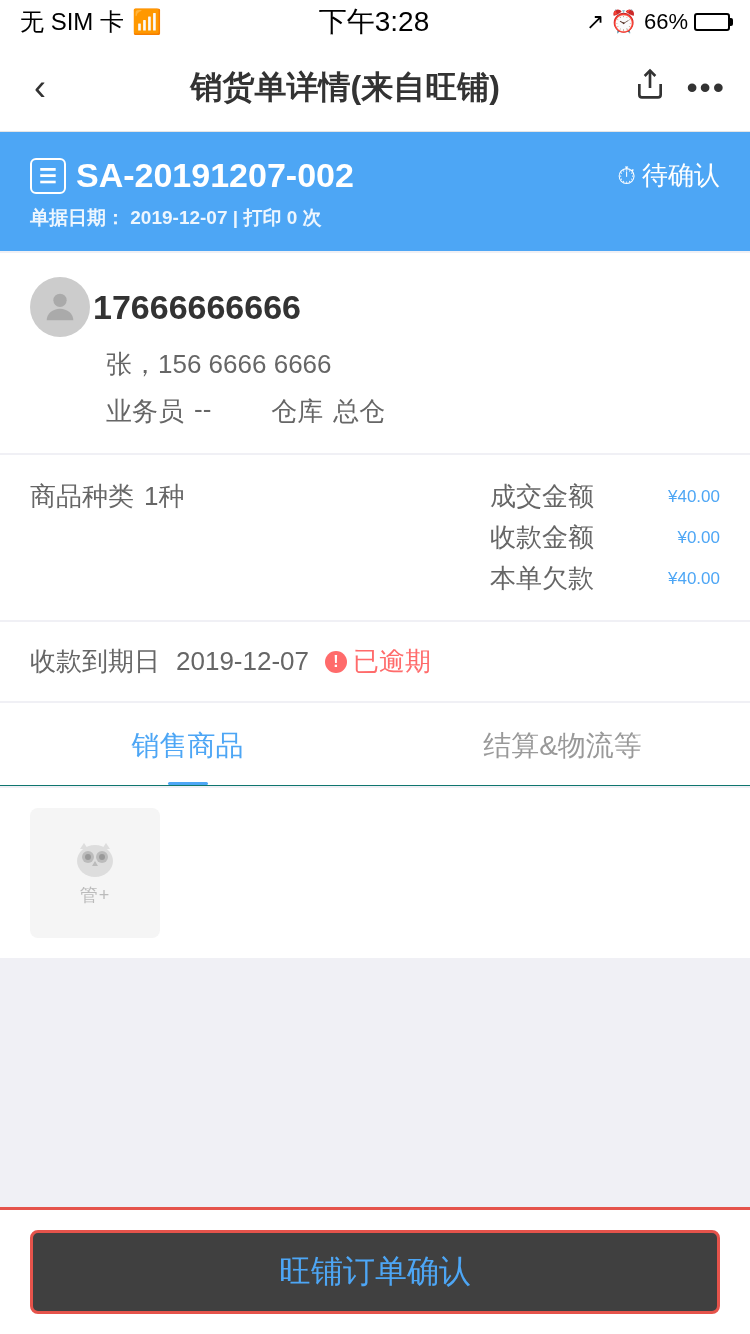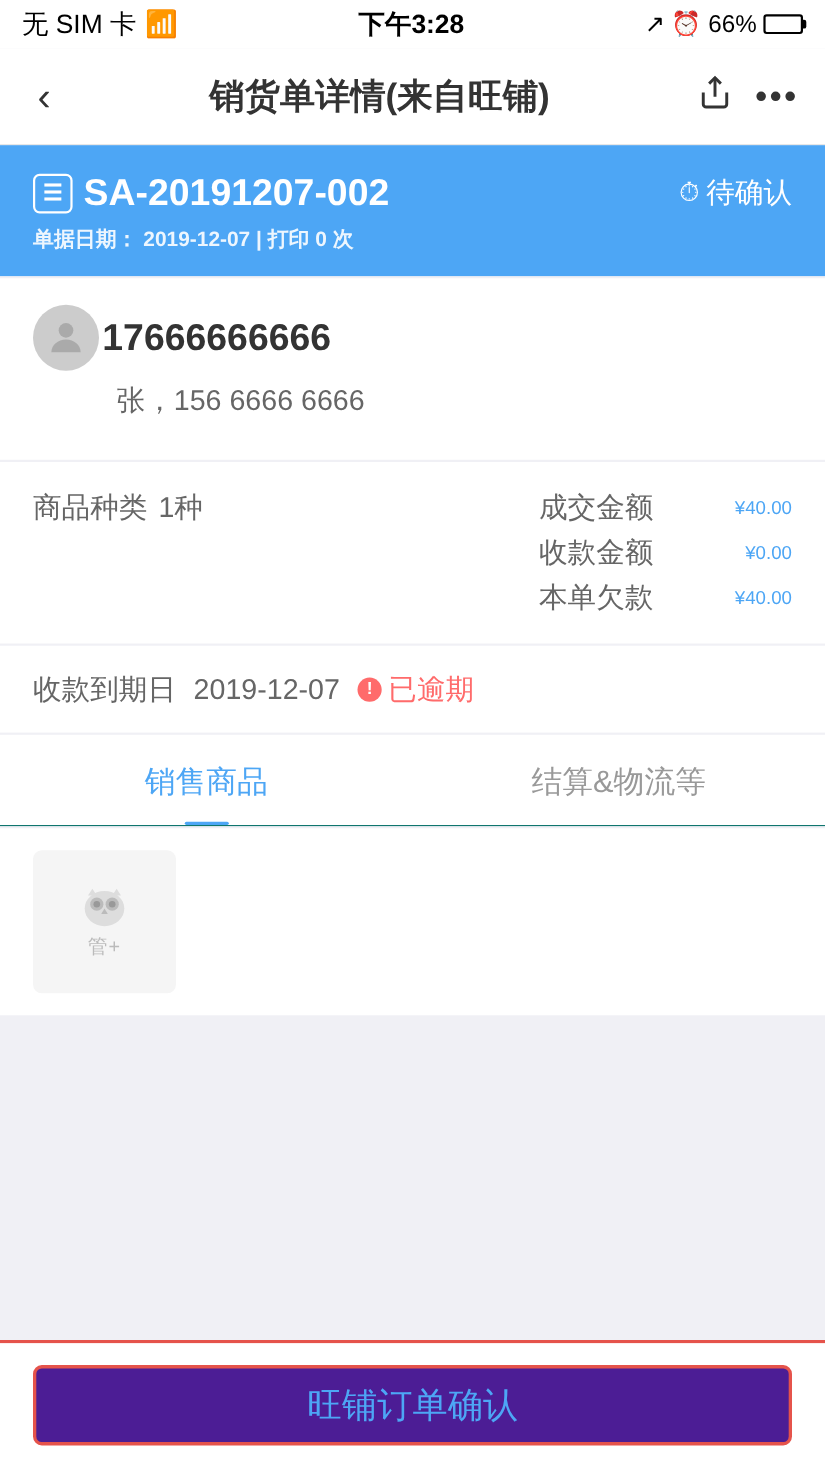--- a/index.html
+++ b/index.html
@@ -20,21 +20,21 @@
       height: 44px;
       background: #fff;
       display: flex;
       align-items: center;
       justify-content: space-between;
       padding: 0 20px;
       font-size: 24px;
       color: #000;
     }
     .status-left { display: flex; align-items: center; gap: 8px; }
-    .status-center { font-size: 24px; font-weight: 700; }
+    .status-center { font-size: 28px; font-weight: 400; }
     .status-right { display: flex; align-items: center; gap: 6px; font-size: 22px; }
     .battery-icon {
       display: inline-block;
       width: 36px; height: 18px;
       border: 2px solid #000;
       border-radius: 3px;
       position: relative;
       vertical-align: middle;
     }
     .battery-icon::after {
@@ -325,22 +325,22 @@
       position: fixed;
       bottom: 0;
       left: 0;
       width: 750px;
       background: #fff;
       padding: 20px 30px;
       border-top: 3px solid #e5534b;
     }
     .confirm-btn {
       width: 100%;
-      height: 73px;
-      background: #4c1d95;
+      height: 84px;
+      background: #404040;
       border: 3px solid #e5534b;
       border-radius: 8px;
       font-size: 32px;
       color: #4da6f5;
       cursor: pointer;
       display: flex;
       align-items: center;
       justify-content: center;
     }
   </style>
@@ -403,20 +403,30 @@
   <div class="customer-row">
     <div class="avatar">
       <svg width="40" height="40" viewBox="0 0 24 24" fill="#aaa">
         <circle cx="12" cy="8" r="4"></circle>
         <path d="M4 20c0-4 3.6-7 8-7s8 3 8 7"></path>
       </svg>
     </div>
     <span class="customer-phone">17666666666</span>
   </div>
   <div class="customer-sub">张，156 6666 6666</div>
+  <div class="customer-meta">
+    <div class="meta-item">
+      <span>业务员</span>
+      <span>--</span>
+    </div>
+    <div class="meta-item">
+      <span>仓库</span>
+      <span>总仓</span>
+    </div>
+  </div>
 </div>
 
 <div class="summary-section">
   <div class="summary-left">
     <div class="summary-label">
       <span>商品种类</span>
       <span>1种</span>
     </div>
   </div>
   <div class="summary-right">

